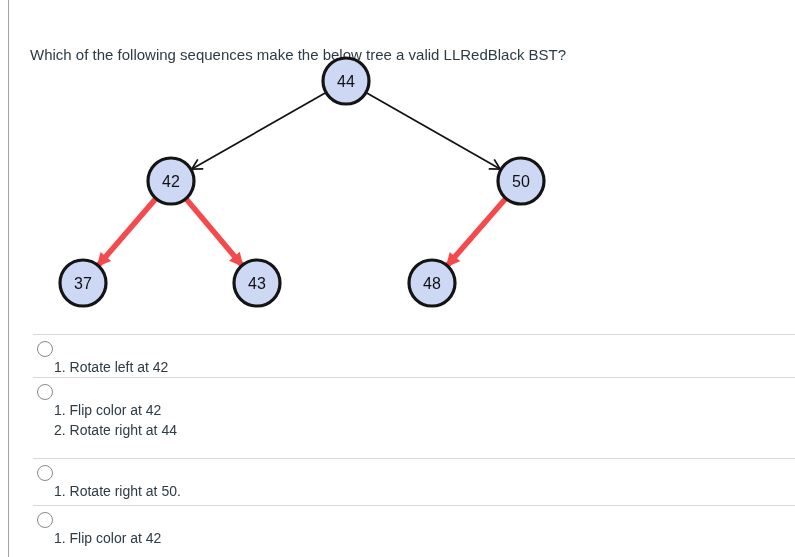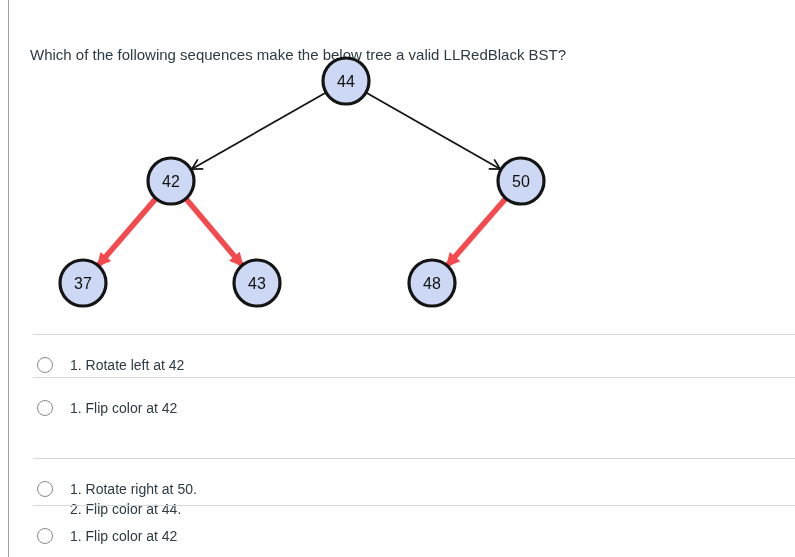--- a/index.html
+++ b/index.html
@@ -15,21 +15,21 @@
     position:absolute;left:30px;top:17px;
     font-size:15px;color:#2d3b45;white-space:nowrap;margin-top:29px;
   }
   .tree-wrap{
     position:absolute;left:16px;top:50px;width:560px;height:276px;
   }
   .option-row{
     position:absolute;left:33px;width:762px;
     border-top:1px solid #d8d8d8;
     display:flex;align-items:flex-start;
-    padding:20px 0 0 4px;box-sizing:border-box;
+    padding:4px 0 0 4px;box-sizing:border-box;flex-direction:column;
   }
   .option-row .radio{
     width:14px;height:14px;border:1px solid #8a8a8a;border-radius:50%;
     background:#fff;flex:0 0 auto;margin-top:2px;cursor:pointer;
   }
   .option-text{
     margin-left:17px;font-size:14px;line-height:20px;color:#2d3b45;
   }
   .option-text div{white-space:nowrap;}
   #row1{top:334px;height:43px;}
@@ -82,28 +82,28 @@
   <div class="radio"></div>
   <div class="option-text">
     <div>1. Rotate left at 42</div>
   </div>
 </div>
 
 <div class="option-row" id="row2">
   <div class="radio"></div>
   <div class="option-text">
     <div>1. Flip color at 42</div>
+    <div>2. Rotate right at 44</div>
   </div>
 </div>
 
 <div class="option-row" id="row3">
   <div class="radio"></div>
   <div class="option-text">
     <div>1. Rotate right at 50.</div>
-    <div>2. Flip color at 44.</div>
   </div>
 </div>
 
 <div class="option-row" id="row4">
   <div class="radio"></div>
   <div class="option-text">
     <div>1. Flip color at 42</div>
   </div>
 </div>
 

